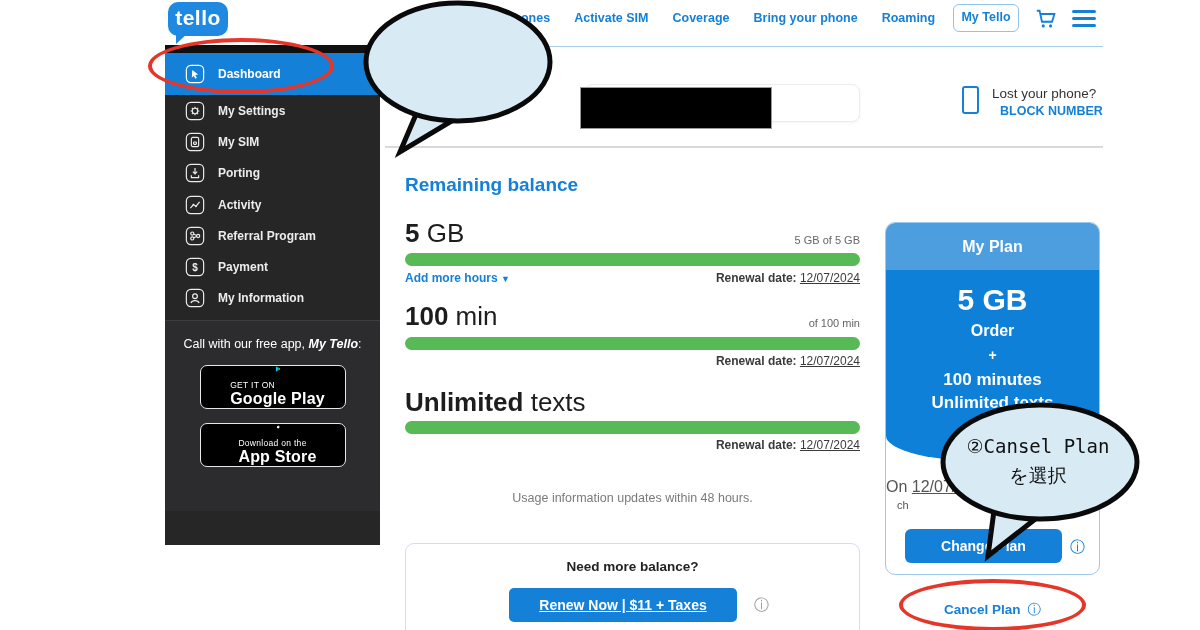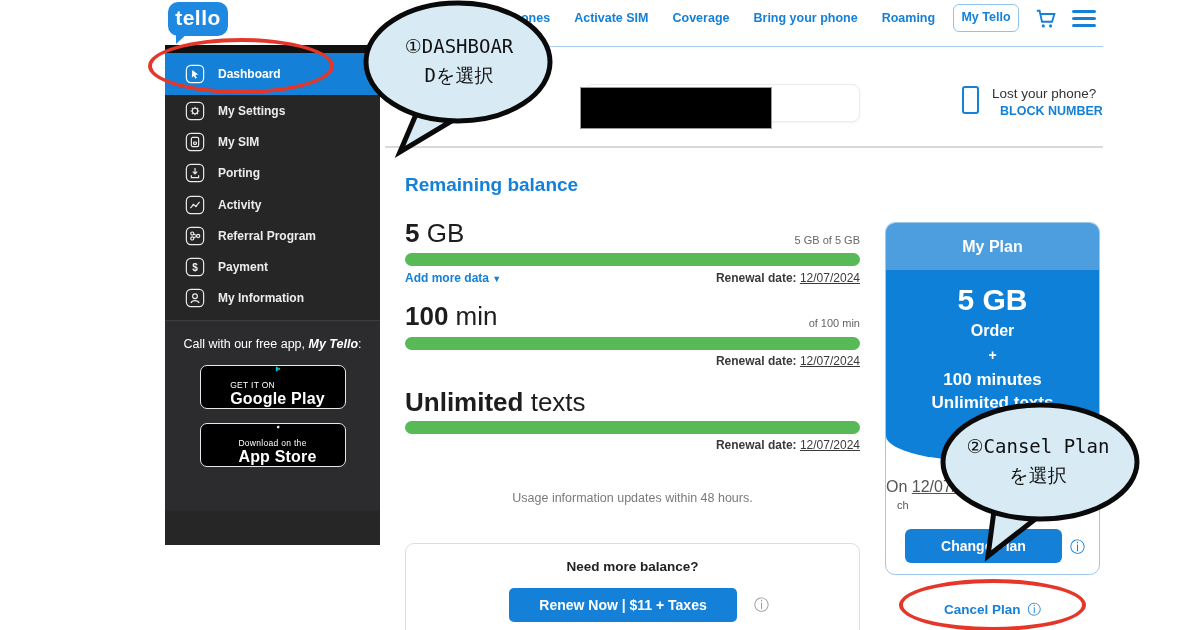--- a/index.html
+++ b/index.html
@@ -68,21 +68,21 @@
   .usage-note { position:absolute; left:405px; top:491px; width:455px; text-align:center;
           font-size:12.5px; color:#7a7a7a; }
 
   
   .need-card { position:absolute; left:405px; top:543px; width:455px; height:100px;
           border:1px solid #cfe0f2; border-radius:9px; background:#fff; }
   .need-q { position:absolute; left:0; top:15px; width:100%; text-align:center; font-size:13.5px;
           font-weight:bold; color:#222; }
   .renew-btn { position:absolute; left:103px; top:44px; width:228px; height:34px; background:#1580d8;
           border:none; border-radius:5px; color:#fff; font-weight:bold; font-size:14px; cursor:pointer;
-          font-family:"Liberation Sans",sans-serif; }
+          font-family:"Liberation Sans",sans-serif;text-decoration:underline; }
   .info-gray { position:absolute; left:348px; top:52px; color:#9a9a9a; font-size:15px;
           font-family:"DejaVu Sans",sans-serif; }
 
   
   .plan-card { position:absolute; left:885px; top:222px; width:215px; height:353px;
           border:1px solid #9cc9ec; border-radius:10px; background:#fff; overflow:hidden; }
   .plan-head { height:47px; background:#4d9edf; color:#fff; font-size:16px; font-weight:bold;
           text-align:center; line-height:47px; }
   .plan-body { height:192px; background:#0f80d7; color:#fff; text-align:center;
           border-radius:0 0 50% 50% / 0 0 26px 26px; padding-top:13px; }
@@ -255,21 +255,21 @@
   <div class="lost-label">Lost your phone?</div>
   <div class="block-link">BLOCK NUMBER</div>
   <div class="acct-divider"></div>
 
   <div class="rb-title">Remaining balance</div>
 
   <div class="big-val" style="top:218px"><b>5</b><span> GB</span></div>
   <div class="cap-note" style="top:234px">5 GB of 5 GB</div>
   <div class="bar" style="top:253px"></div>
   <div class="under-row" style="top:271px">
-    <span class="add-link"><span>Add more data</span> <span class="tri">▼</span></span>
+    <span class="add-link"><span>Add more hours</span> <span class="tri">▼</span></span>
     <span class="renew-date"><span>Renewal date: </span><u>12/07/2024</u></span>
   </div>
 
   <div class="big-val" style="top:301px"><b>100</b><span> min</span></div>
   <div class="cap-note" style="top:317px">of 100 min</div>
   <div class="bar" style="top:337px"></div>
   <div class="under-row" style="top:354px">
     <span class="renew-date"><span>Renewal date: </span><u>12/07/2024</u></span>
   </div>
 
@@ -303,24 +303,20 @@
   <span class="info-blue-change">ⓘ</span>
   <div class="cancel-row"><span>Cancel Plan</span><span class="inf">ⓘ</span></div>
 
   <div class="red-ellipse re1"></div>
   <div class="red-ellipse re2"></div>
 
   <svg class="bubble" style="left:350px; top:0" width="225" height="170">
     <path d="M70 105 L50 152 L115 113 Z" fill="#d8ebf5" stroke="#0a0a0a" stroke-width="5"></path>
     <ellipse cx="108" cy="62" rx="92" ry="59" fill="#d8ebf5" stroke="#0a0a0a" stroke-width="5"></ellipse>
   </svg>
-  <div class="bubble-text bt1">
-    <div>①DASHBOAR</div>
-    <div>Dを選択</div>
-  </div>
 
   <svg class="bubble" style="left:935px; top:398px" width="215" height="165">
     <path d="M60 105 L53 158 L108 115 Z" fill="#d8ebf5" stroke="#0a0a0a" stroke-width="5"></path>
     <ellipse cx="105" cy="64" rx="97" ry="57" fill="#d8ebf5" stroke="#0a0a0a" stroke-width="5"></ellipse>
   </svg>
   <div class="bubble-text bt2">
     <div>②Cansel Plan</div>
     <div>を選択</div>
   </div>
 

